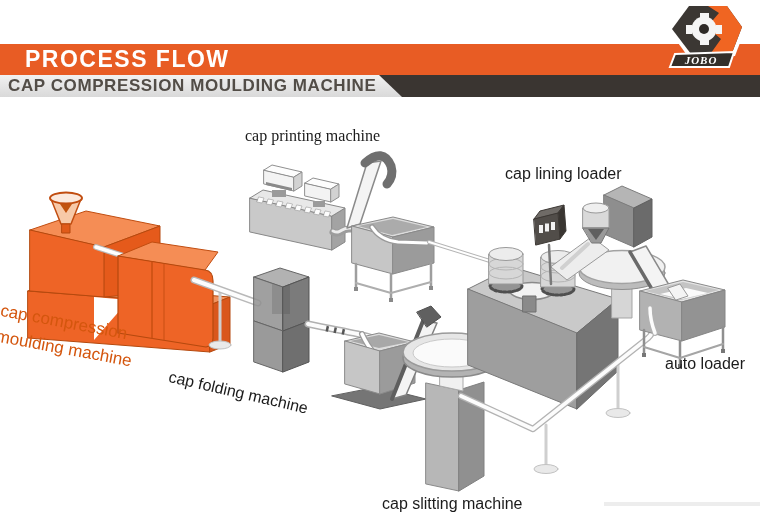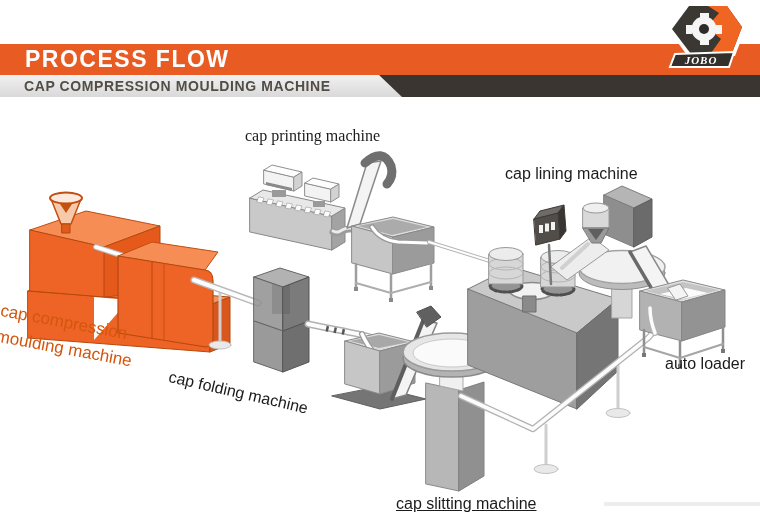--- a/index.html
+++ b/index.html
@@ -5,22 +5,22 @@
   html,body{margin:0;padding:0;}
   body{width:760px;height:527px;position:relative;background:#ffffff;overflow:hidden;
        font-family:"Liberation Sans",sans-serif;}
   .bar-orange{position:absolute;left:0;top:44px;width:760px;height:48px;background:#e85c24;}
   .bar-orange .title{display:block;line-height:31px;padding-left:25px;color:#ffffff;
        font-size:23px;font-weight:700;letter-spacing:1.5px;}
   .bar-sub{position:absolute;left:0;top:75px;width:760px;height:22px;background:#3a3531;}
   .bar-sub-light{position:absolute;left:0;top:0;height:22px;width:410px;
        background:linear-gradient(180deg,#f1f1f1,#d9d9d9);
        clip-path:polygon(0 0,379px 0,402px 100%,0 100%);}
-  .bar-sub-light .subtitle{display:block;line-height:22px;padding-left:24px;color:#524d47;
-       font-size:14px;font-weight:700;letter-spacing:0.6px;}
+  .bar-sub-light .subtitle{display:block;line-height:22px;padding-left:8px;color:#524d47;
+       font-size:17px;font-weight:700;letter-spacing:0.6px;}
   .logo{position:absolute;left:655px;top:1px;width:92px;height:68px;}
   svg{display:block;}
   .scene{position:absolute;left:0;top:0;width:760px;height:527px;}
   .lbl{position:absolute;color:#1b1b1b;font-size:16px;white-space:nowrap;z-index:4;}
   .lbl-rot{transform-origin:left top;}
   .lbl-orange{color:#d4560e;font-size:17px;line-height:26px;}
   .floor-strip{position:absolute;left:604px;top:502px;width:156px;height:4px;background:#ededed;}
 </style>
 </head>
 <body>
@@ -295,19 +295,19 @@
 
 <div class="lbl lbl-orange lbl-rot" style="left:3px;top:298px;transform:rotate(10.5deg);">
   <div>cap compression</div>
   <div>moulding machine</div>
 </div>
 
 <div class="lbl lbl-rot" style="left:171px;top:368px;transform:rotate(13deg);">cap folding machine</div>
 
 <div class="lbl" style="left:245px;top:127px;font-family:Liberation Serif, serif;">cap printing machine</div>
 
-<div class="lbl" style="left:396px;top:495px;text-decoration:underline;">cap slitting machine</div>
-
-<div class="lbl" style="left:505px;top:165px;">cap lining machine</div>
+<div class="lbl" style="left:382px;top:495px;">cap slitting machine</div>
+
+<div class="lbl" style="left:505px;top:165px;">cap lining loader</div>
 
 <div class="lbl" style="left:665px;top:355px;text-align:center;">auto loader</div>
 
 <div class="floor-strip"></div>
 
 </body></html>

